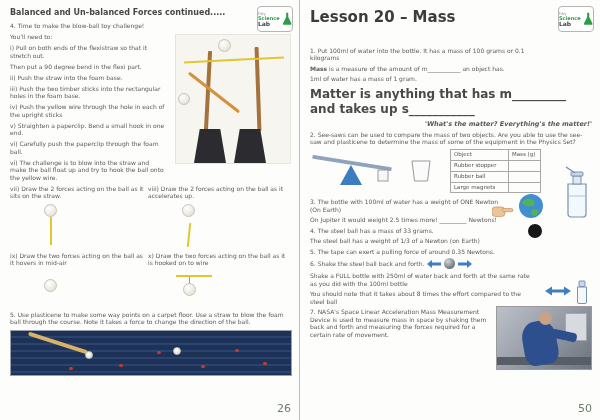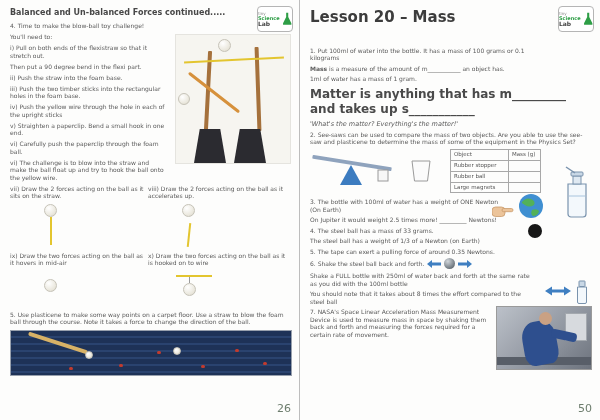--- a/index.html
+++ b/index.html
@@ -38,21 +38,21 @@
   .hook{position:absolute;width:1px;height:6px;background:#9a9a9a}
   .board{position:relative;margin-top:4px;width:282px;height:46px;border:1px solid #98a0ad;overflow:hidden;
          background:repeating-linear-gradient(180deg,#1e3257 0 5px,#2a436f 5px 7px)}
   .dot{position:absolute;width:3.5px;height:3.5px;border-radius:50%;background:#c23b2e}
   .bstraw{position:absolute;width:62px;height:4px;background:#d8b266;border-radius:2px;transform:rotate(18deg)}
 
   
   .rp-title{font-size:15px;font-weight:bold;color:#3c3c3c;margin-bottom:20px}
   .bold{font-weight:bold}
   .matter{font-weight:bold;color:#4a4a4a;font-size:12px;margin:4px 0 4px}
-  .quote{font-style:italic;text-align:left;font-weight:normal;color:#585858;font-size:6.5px;margin-bottom:5px}
+  .quote{font-style:italic;text-align:right;font-weight:bold;color:#585858;font-size:6.5px;margin-bottom:5px}
   .seesaw-row{display:flex;align-items:flex-start;margin:2px 0 5px}
   table{border-collapse:collapse;margin-left:10px}
   th,td{border:1px solid #a8a8a8;font-size:5.5px;color:#555;padding:1.5px 3px;font-weight:normal;text-align:left}
   td.obj{min-width:58px}
   td.mass,th.mass{min-width:32px}
   .w195{width:198px}
   .w220{width:226px}
   .w185{width:186px}
   .bottle-abs{position:absolute;top:166px;right:8px}
   .hand-abs{position:absolute;top:204px;left:192px}

